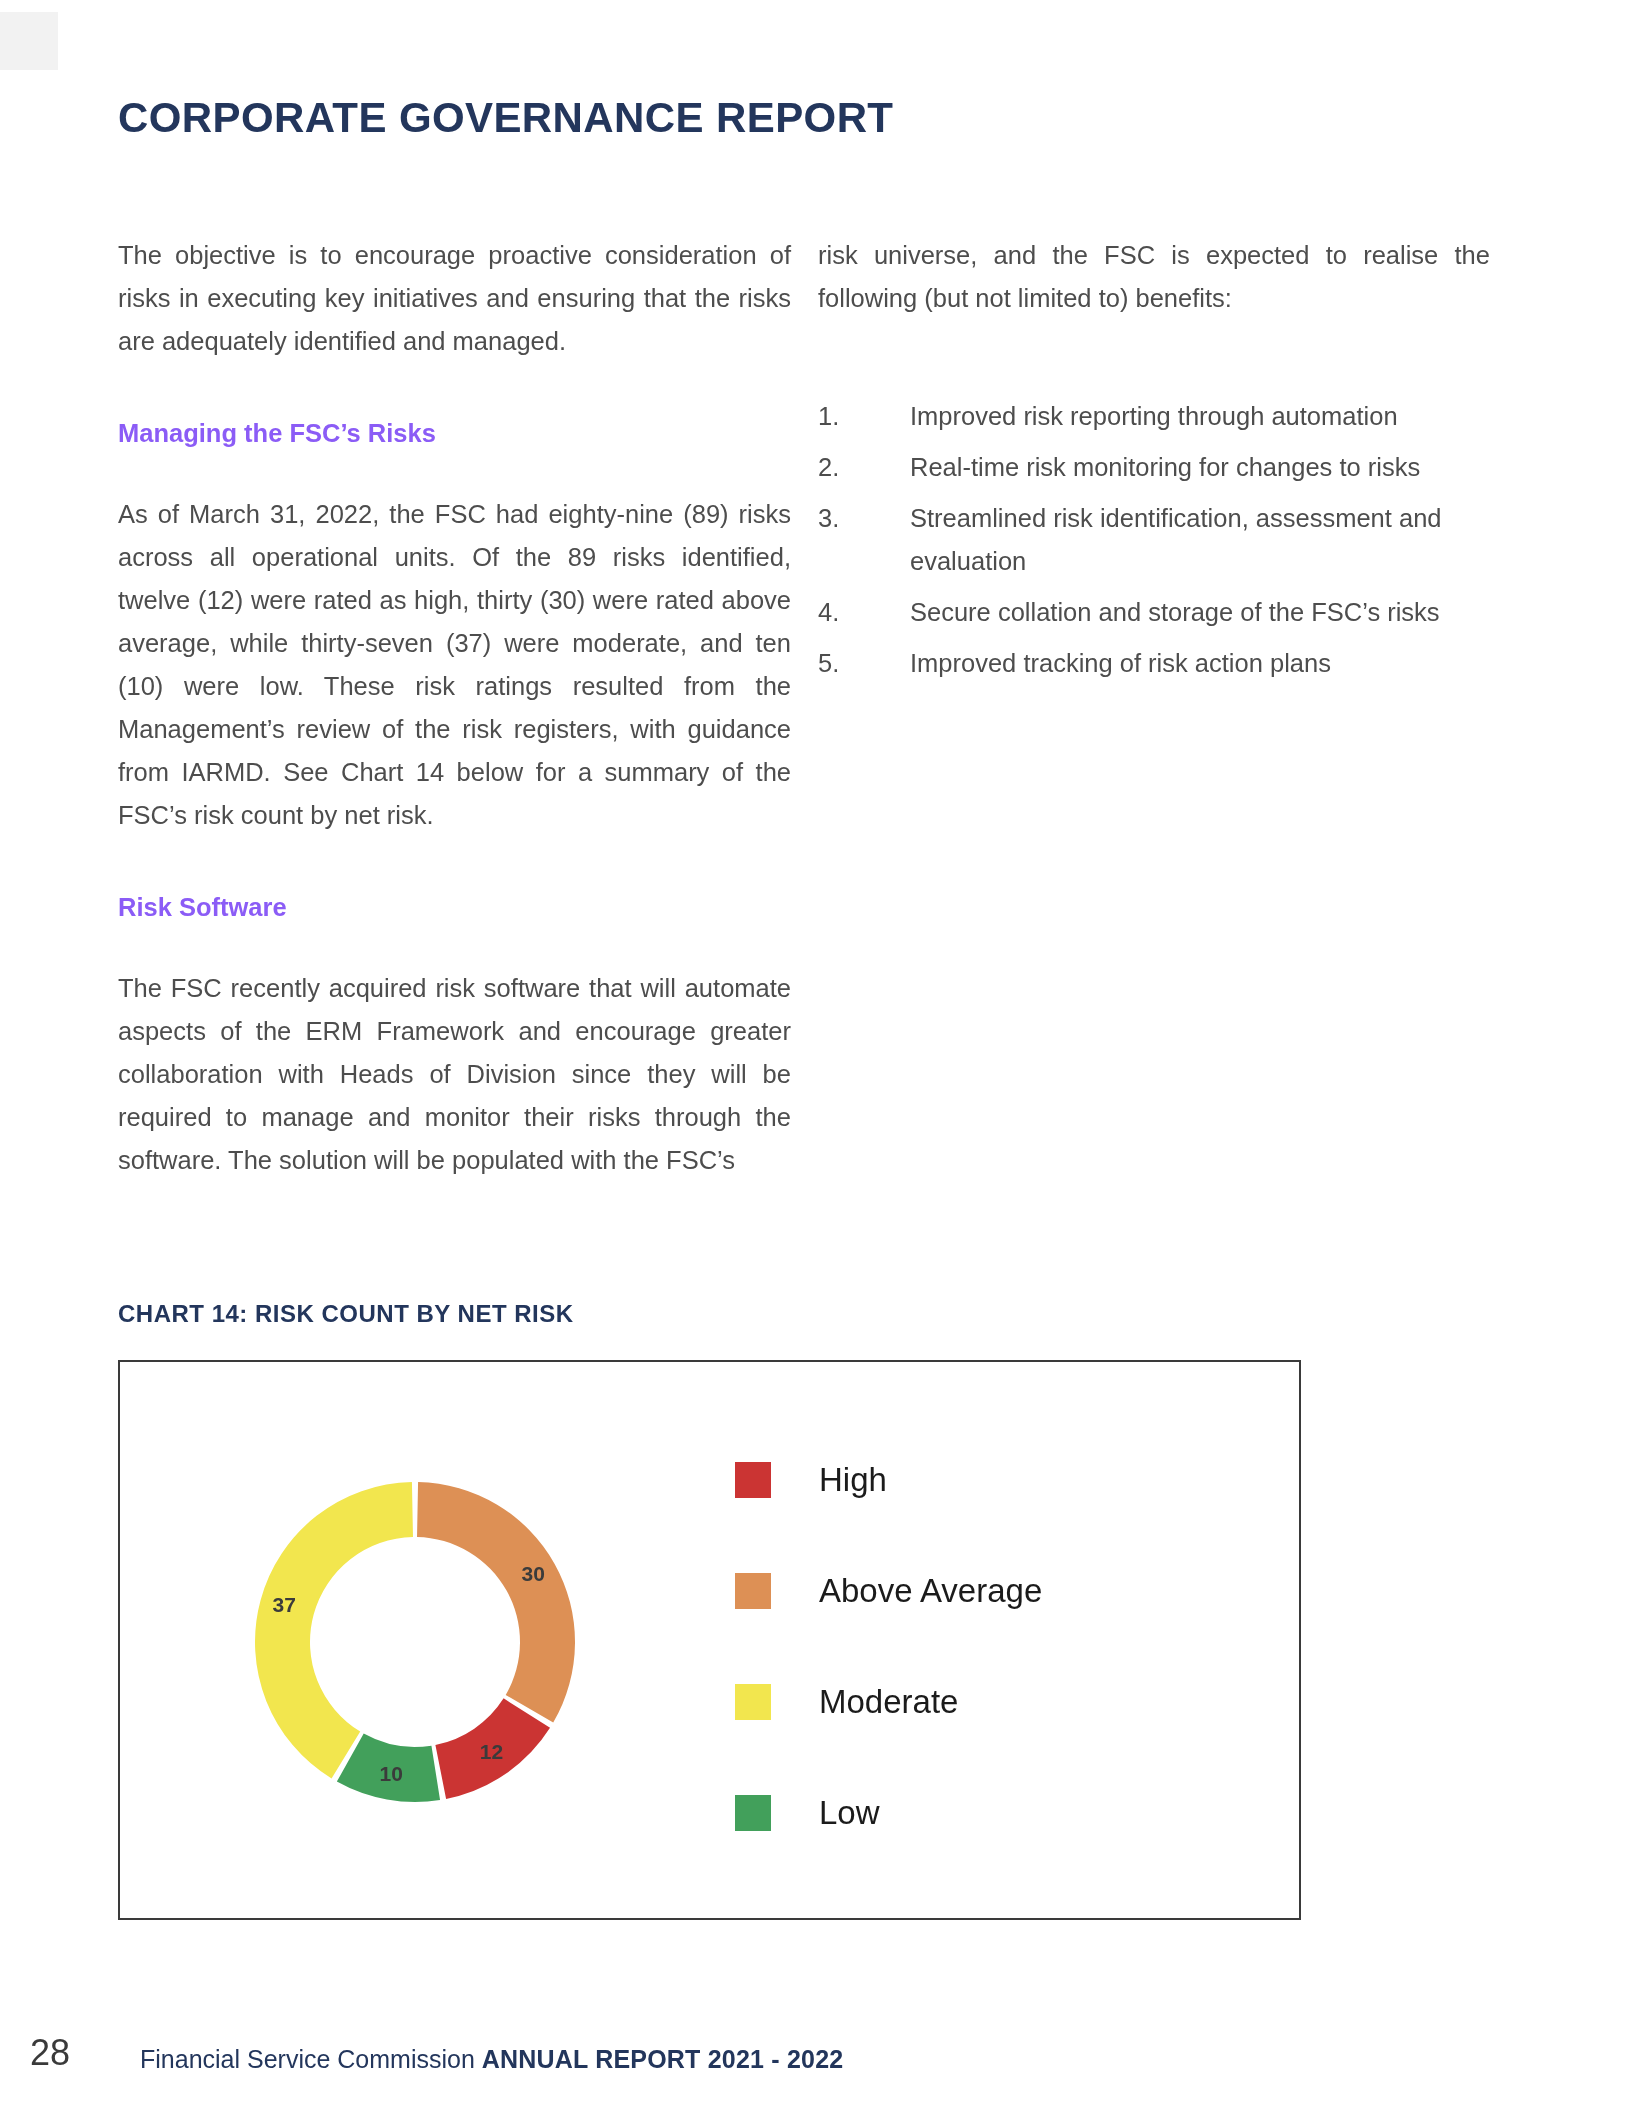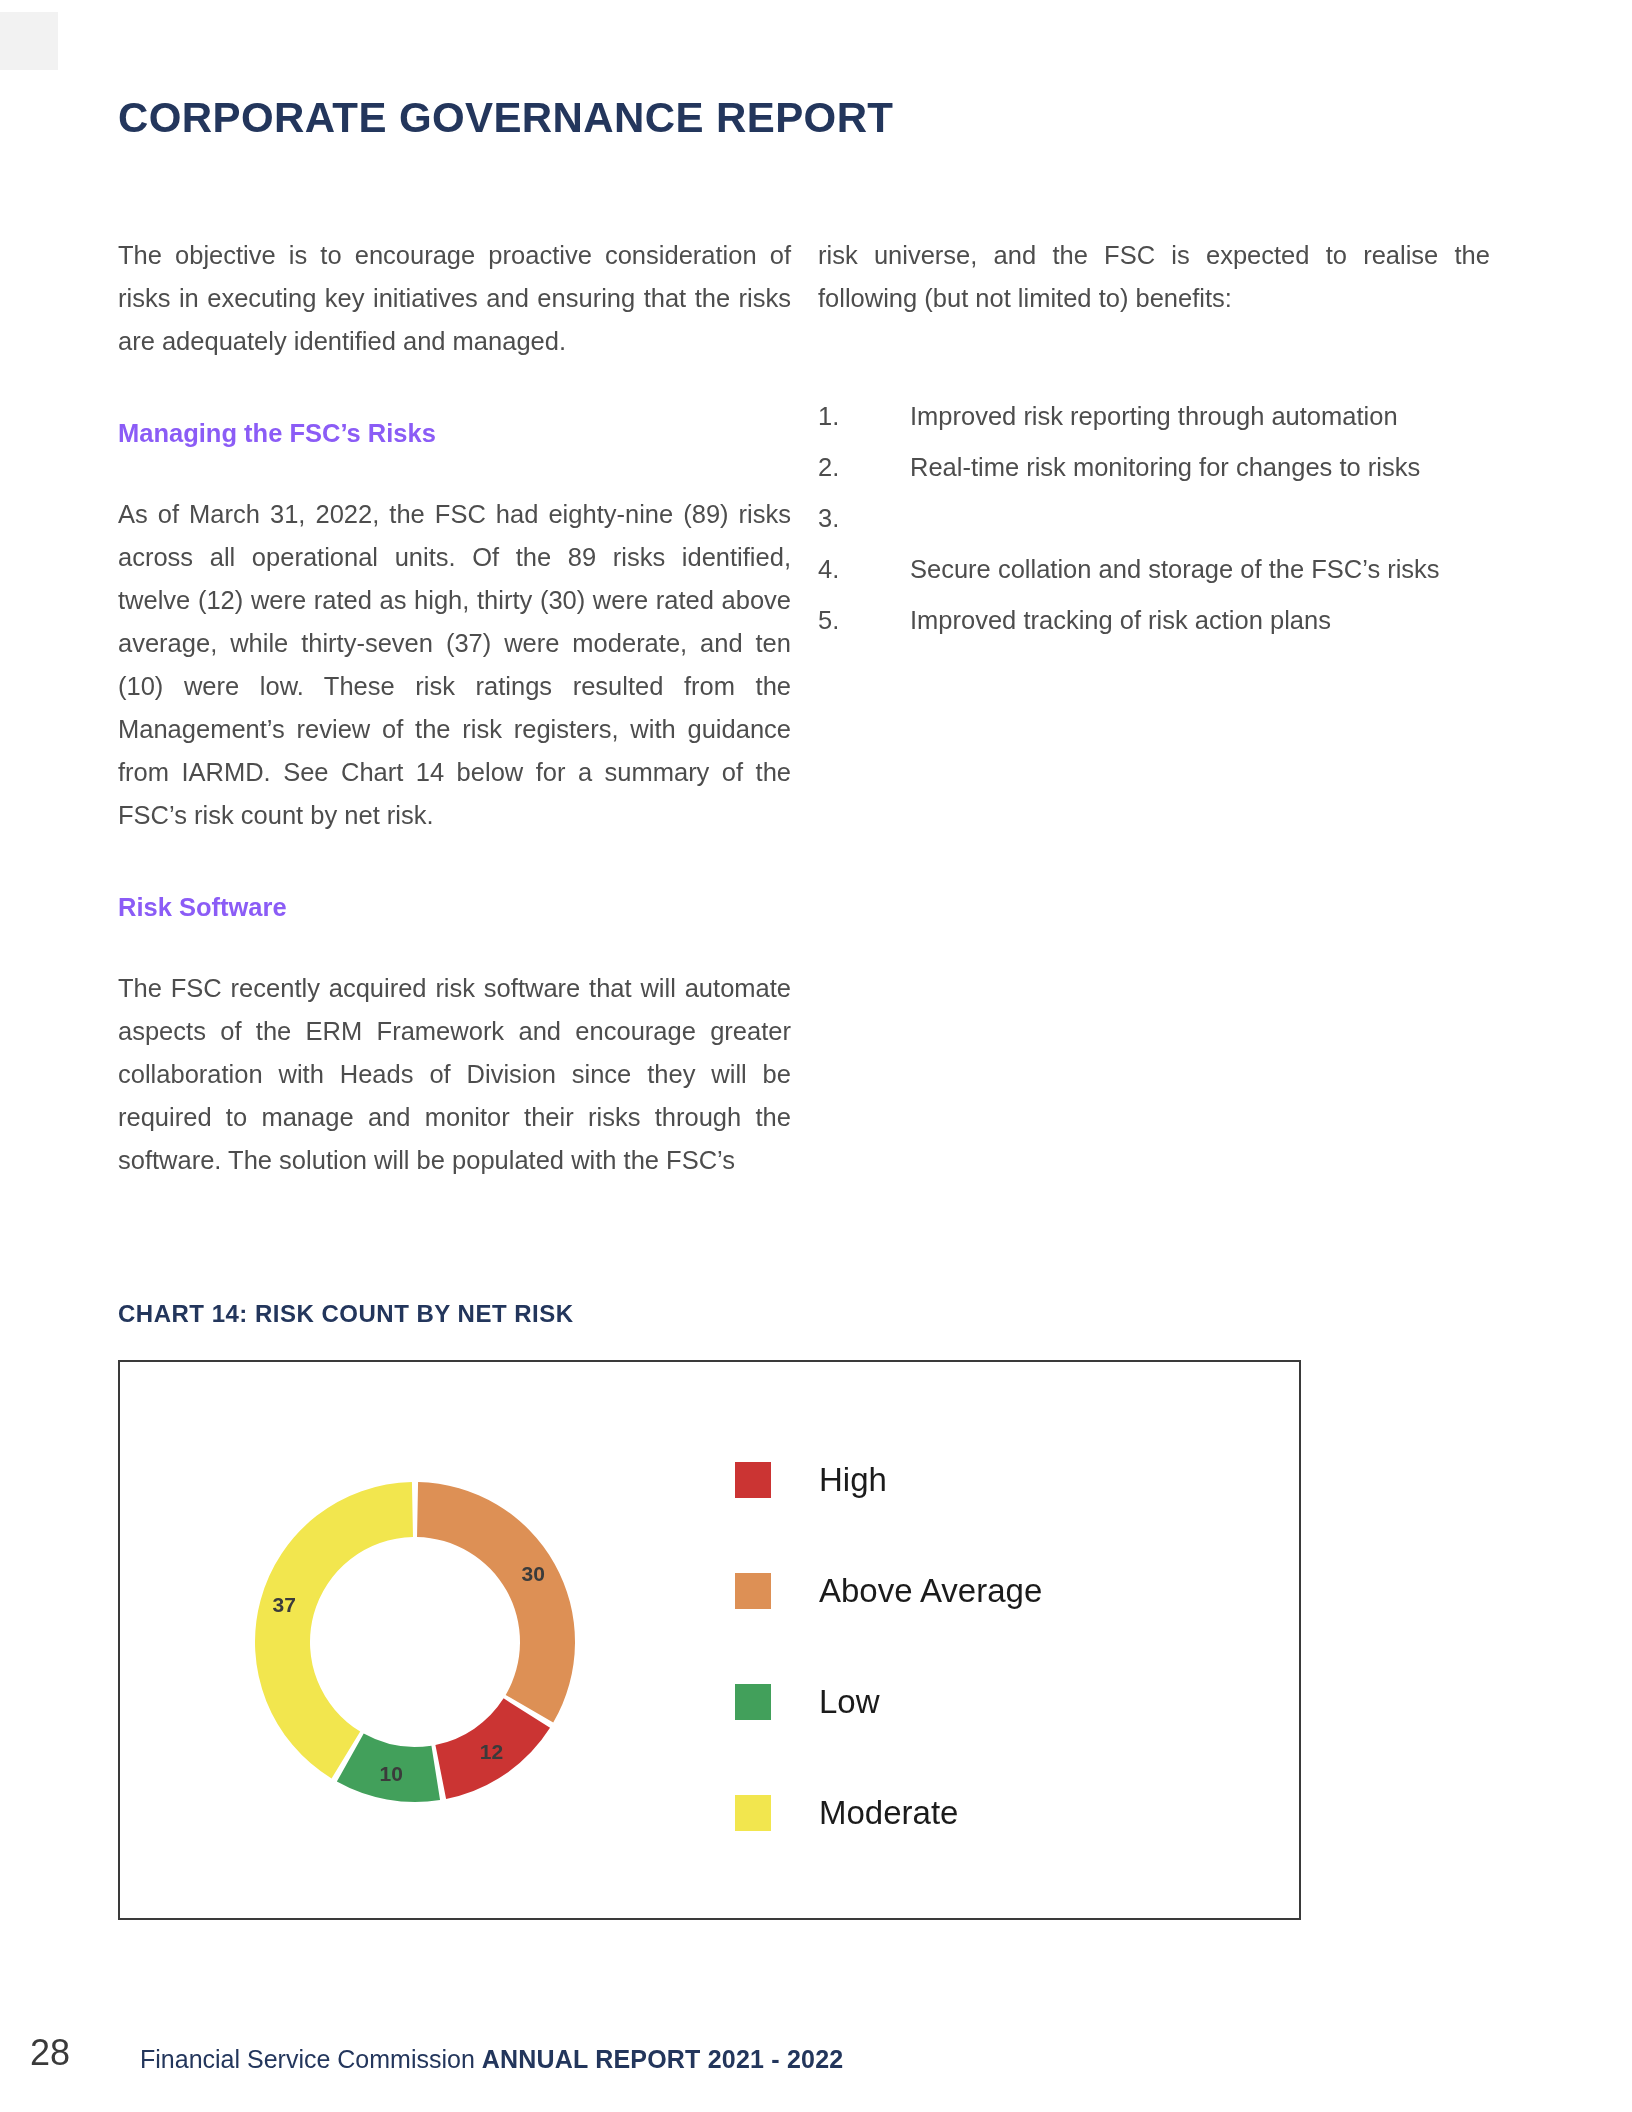--- a/index.html
+++ b/index.html
@@ -136,20 +136,21 @@
     <div class="benefit-row">
       <div class="benefit-num">1.</div>
       <div class="benefit-text">Improved risk reporting through automation</div>
     </div>
     <div class="benefit-row">
       <div class="benefit-num">2.</div>
       <div class="benefit-text">Real-time risk monitoring for changes to risks</div>
     </div>
     <div class="benefit-row">
       <div class="benefit-num">3.</div>
+      <div class="benefit-text">Streamlined risk identification, assessment and evaluation</div>
     </div>
     <div class="benefit-row">
       <div class="benefit-num">4.</div>
       <div class="benefit-text">Secure collation and storage of the FSC’s risks</div>
     </div>
     <div class="benefit-row">
       <div class="benefit-num">5.</div>
       <div class="benefit-text">Improved tracking of risk action plans</div>
     </div>
   </div>
@@ -174,26 +175,26 @@
     <div class="legend">
       <div class="legend-item">
         <span class="legend-swatch" id="sw1" style="background: rgb(203, 52, 51);"></span>
         <span class="legend-label">High</span>
       </div>
       <div class="legend-item">
         <span class="legend-swatch" id="sw0" style="background: rgb(221, 144, 85);"></span>
         <span class="legend-label">Above Average</span>
       </div>
       <div class="legend-item">
+        <span class="legend-swatch" id="sw3" style="background: rgb(242, 230, 78);"></span>
+        <span class="legend-label">Moderate</span>
+      </div>
+      <div class="legend-item">
         <span class="legend-swatch" id="sw2" style="background: rgb(66, 160, 91);"></span>
         <span class="legend-label">Low</span>
-      </div>
-      <div class="legend-item">
-        <span class="legend-swatch" id="sw3" style="background: rgb(242, 230, 78);"></span>
-        <span class="legend-label">Moderate</span>
       </div>
     </div>
 
   </div>
 
   <div class="footer-page-num">28</div>
   <div class="footer-text">
     <span>Financial Service Commission </span><b>ANNUAL REPORT 2021 - 2022</b>
   </div>
 

